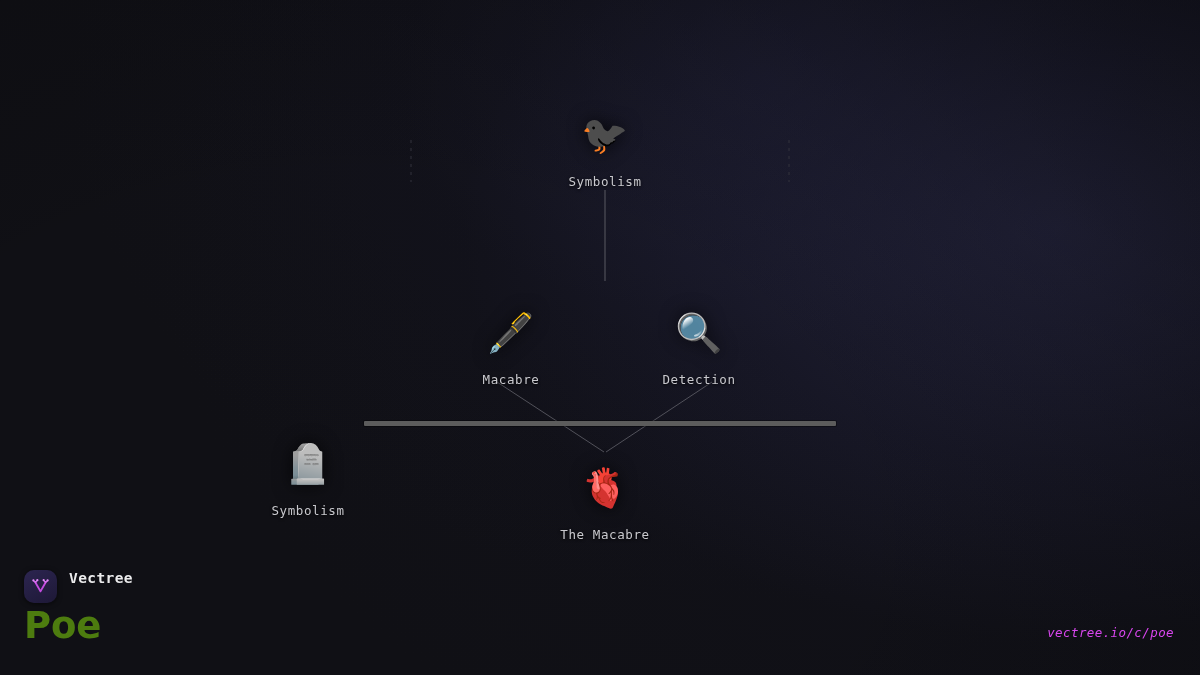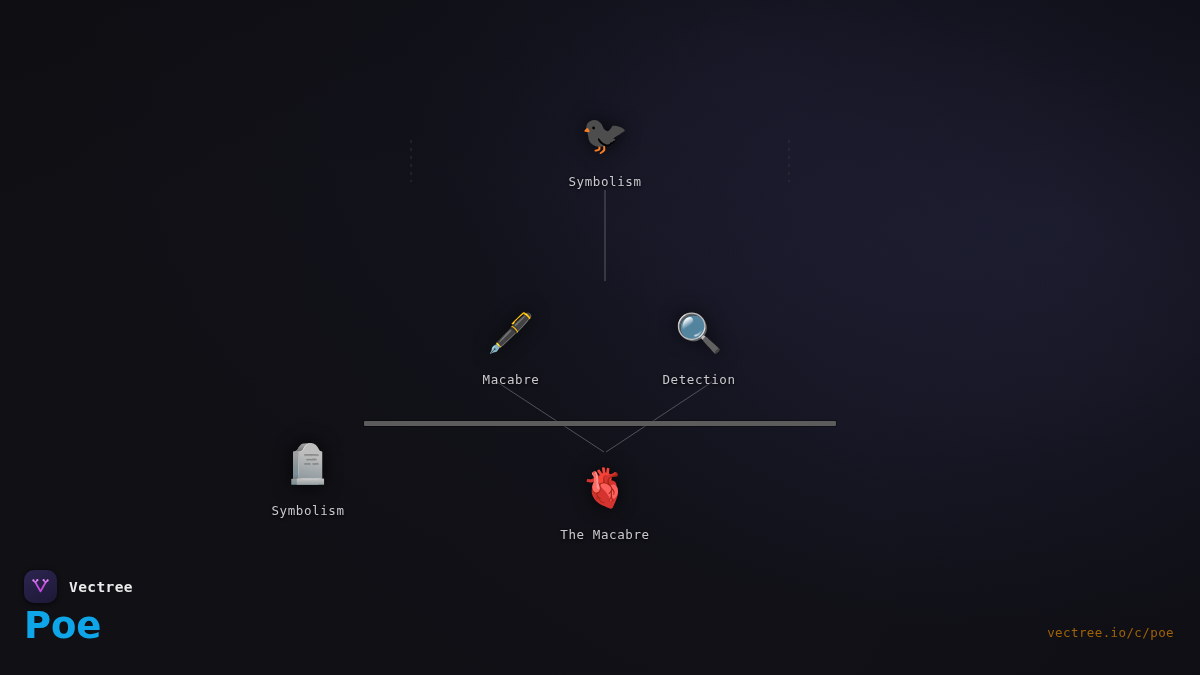--- a/index.html
+++ b/index.html
@@ -71,39 +71,39 @@
     border-radius:1px;
     box-shadow:0 0 0 1px rgba(0,0,0,0.35);
   }
 
   
   #footer{
     position:absolute; left:0; bottom:0; width:1200px; height:115px;
   }
   #brand-row{
     position:absolute; left:24px; top:10px;
-    display:flex; align-items:center; gap:12px;
+    display:flex; align-items:flex-start; gap:12px;
   }
   #brand-logo{
     width:33px; height:33px; border-radius:10px;
     background:linear-gradient(150deg,#2c2550 0%,#241e42 55%,#1d1836 100%);
     display:flex; align-items:center; justify-content:center;
     box-shadow:0 1px 5px rgba(0,0,0,0.6);
   }
   #brand-name{
     font-size:14.5px; font-weight:bold; color:#ececed; letter-spacing:0.4px;
   }
   #page-title{
     position:absolute; left:24px; top:44px;
     font-family:"DejaVu Sans","Liberation Sans",sans-serif;
-    font-size:37px; font-weight:bold; color:#0ea5e9; letter-spacing:-0.2px;
+    font-size:37px; font-weight:bold; color:#4d7c0f; letter-spacing:-0.2px;
   }
   #site-url{
     position:absolute; right:26px; bottom:35px;
-    font-size:12.5px; color:#a16207; letter-spacing:0.4px;
+    font-size:12.5px; color:#d946ef; letter-spacing:0.4px;font-style:italic;
   }
 </style>
 </head>
 <body style="background: rgb(16, 16, 21);">
 
 <div id="bg-glow-a"></div>
 <div id="bg-glow-b"></div>
 <div id="bg-vignette"></div>
 
 <div id="graph-canvas">

